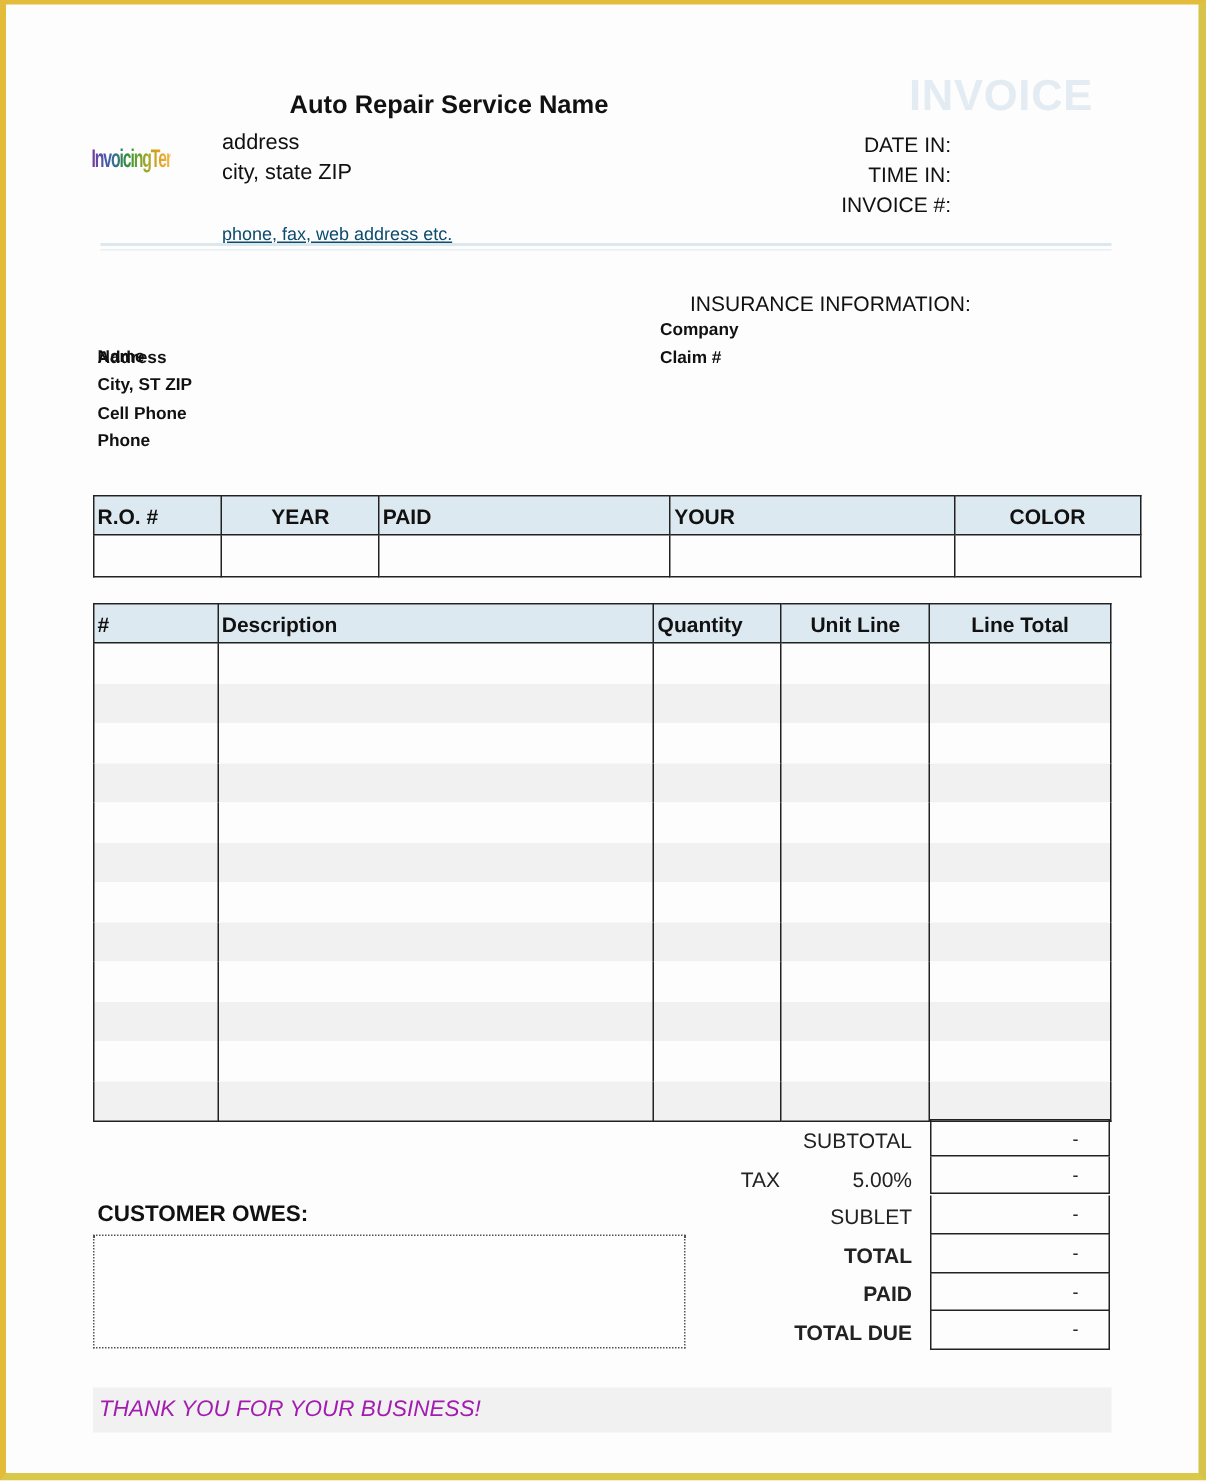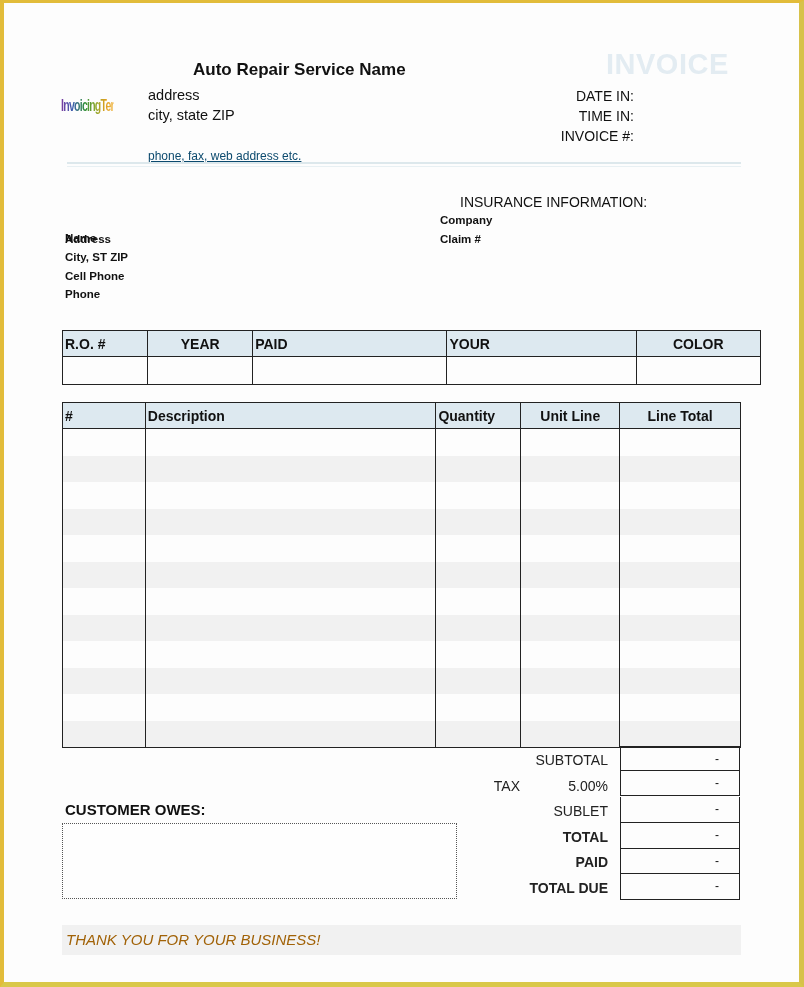--- a/index.html
+++ b/index.html
@@ -79,21 +79,21 @@
     font-size:12px; text-align:right; padding-right:20px; line-height:25px;
   }
   .tot-box.first { border-top:1px solid #222; }
 
   .owes-title { left:65px; top:801px; font-size:15px; font-weight:bold; }
   .owes-box {
     left:62px; top:823px; width:395px; height:76px; box-sizing:border-box;
     border:1px dotted #555; background:#fefefe;
   }
   .thanks-bar { left:62px; top:925px; width:679px; height:30px; background:#f1f1f1; }
-  .thanks { left:66px; top:931px; font-size:15px; font-style:italic; color:#a16207; }
+  .thanks { left:66px; top:931px; font-size:15px; font-style:italic; color:#a21caf; }
 </style>
 </head>
 <body>
 
 <div class="frame"></div>
 
 <div class="abs logo">InvoicingTemplates</div>
 <div class="abs company-name">Auto Repair Service Name</div>
 <div class="abs addr" style="top:87px">address</div>
 <div class="abs addr" style="top:107px">city, state ZIP</div>

